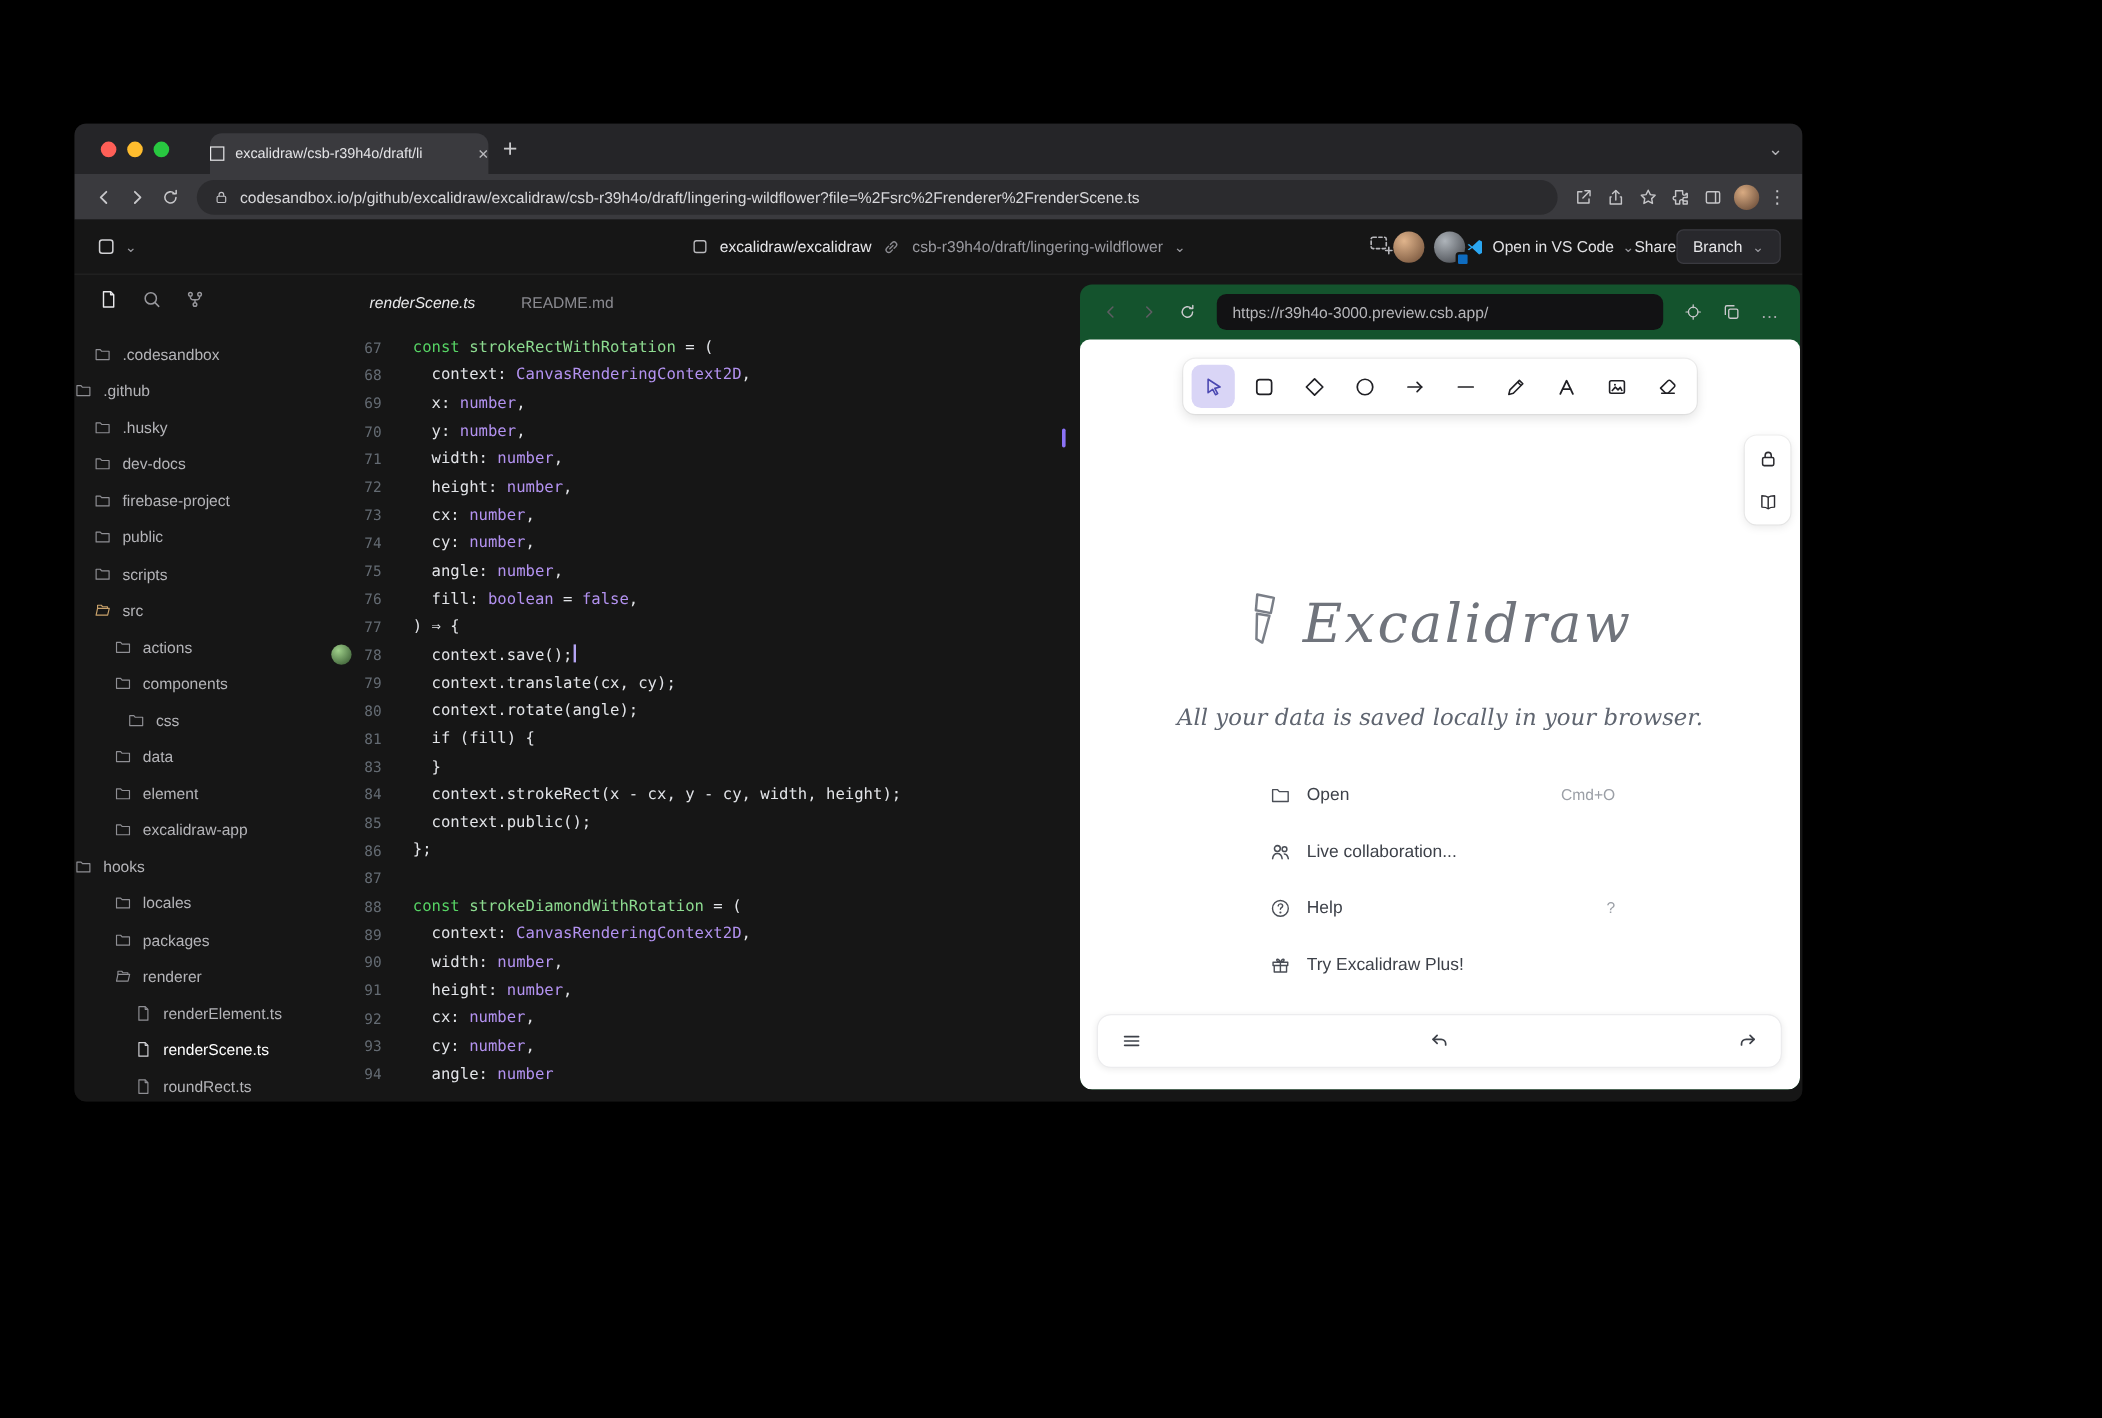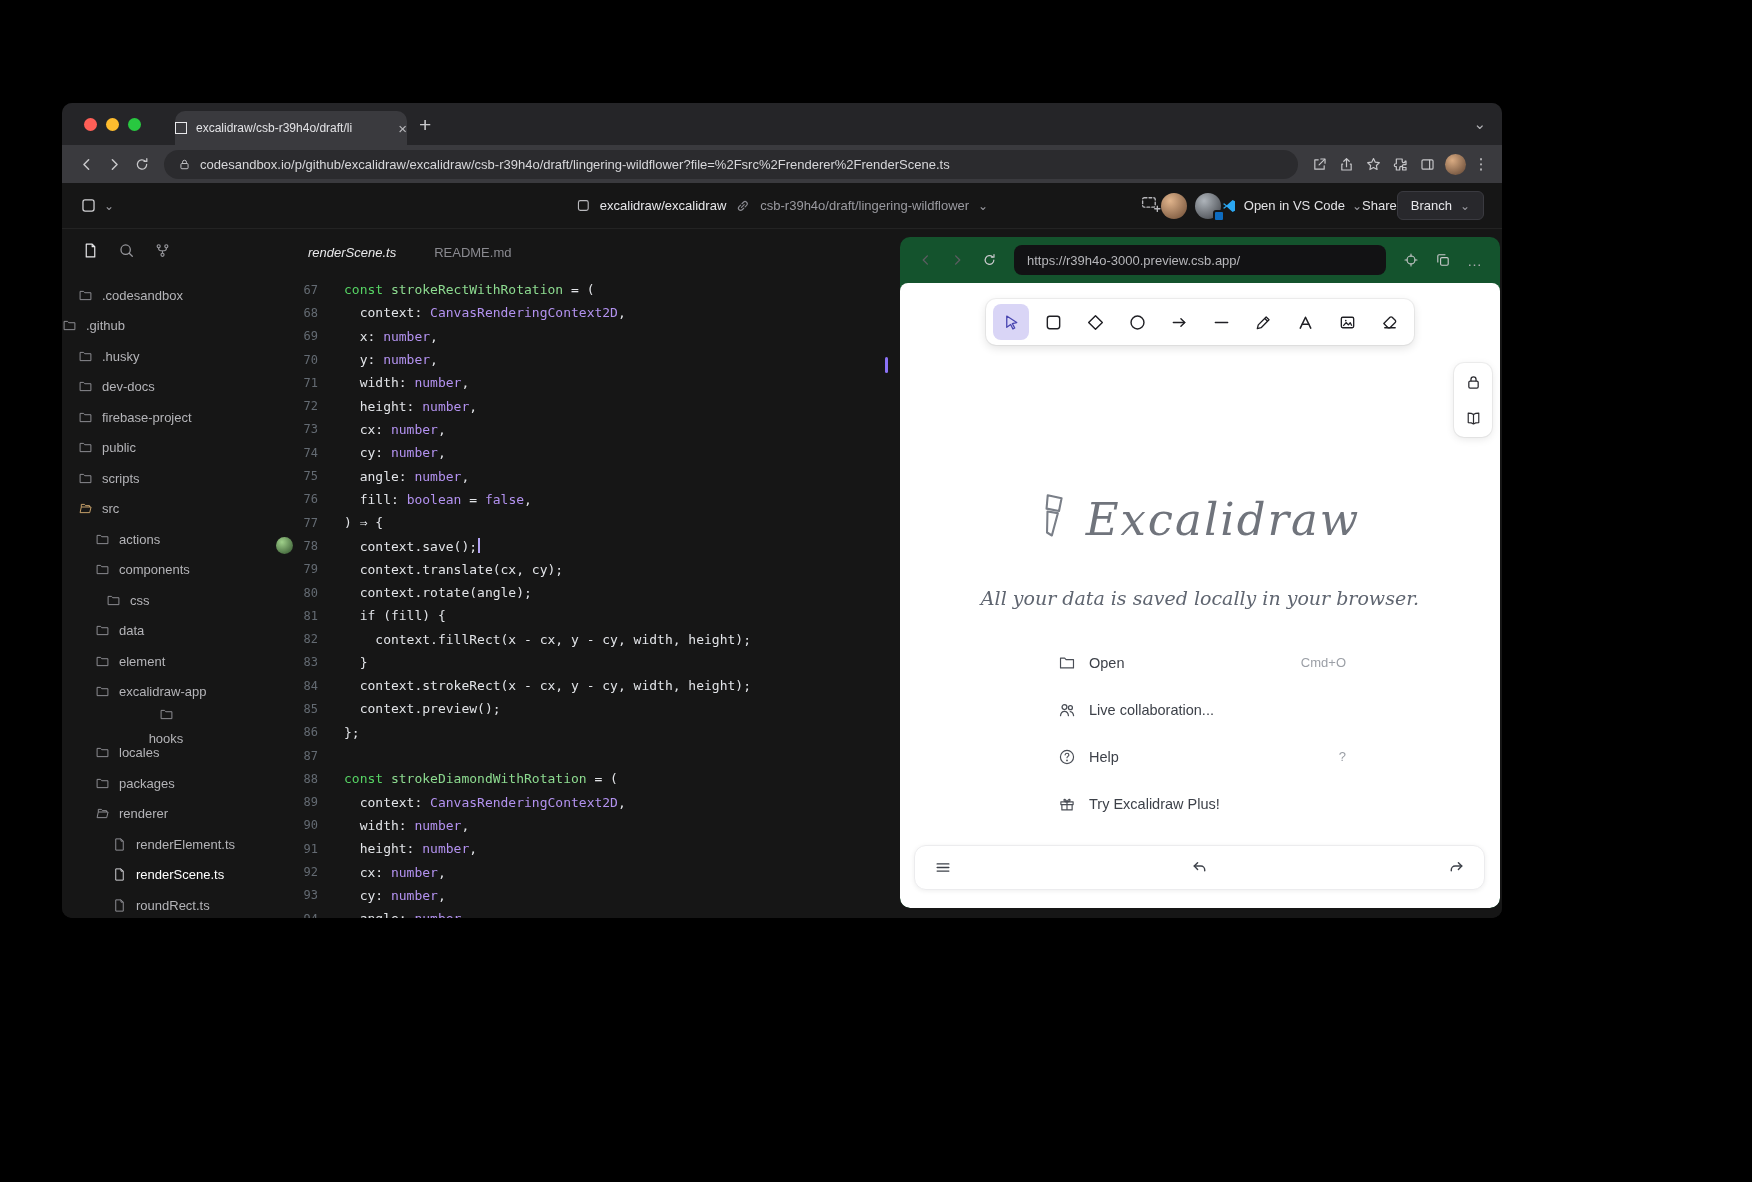--- a/index.html
+++ b/index.html
@@ -394,21 +394,21 @@
                 <path d="M2.8 4.5h4.6l1.6 1.8h8.2v9.2H2.8z"></path>
               </svg></span>
             <span class="tree-label">element</span>
           </div>
           <div class="tree-row" style="padding-left: 33px;">
             <span class="tree-icon"><svg viewBox="0 0 20 20" fill="none" stroke="currentColor" stroke-width="1.3" stroke-linejoin="round">
                 <path d="M2.8 4.5h4.6l1.6 1.8h8.2v9.2H2.8z"></path>
               </svg></span>
             <span class="tree-label">excalidraw-app</span>
           </div>
-          <div class="tree-row" style=" flex-direction: column;">
+          <div class="tree-row" style="">
             <span class="tree-icon"><svg viewBox="0 0 20 20" fill="none" stroke="currentColor" stroke-width="1.3" stroke-linejoin="round">
                 <path d="M2.8 4.5h4.6l1.6 1.8h8.2v9.2H2.8z"></path>
               </svg></span>
             <span class="tree-label">hooks</span>
           </div>
           <div class="tree-row" style="padding-left: 33px;">
             <span class="tree-icon"><svg viewBox="0 0 20 20" fill="none" stroke="currentColor" stroke-width="1.3" stroke-linejoin="round">
                 <path d="M2.8 4.5h4.6l1.6 1.8h8.2v9.2H2.8z"></path>
               </svg></span>
             <span class="tree-label">locales</span>
@@ -464,24 +464,23 @@
           <div class="cline"><span class="ln">72</span><span class="lc"><span class="p">  height: </span><span class="t">number</span><span class="p">,</span></span></div>
           <div class="cline"><span class="ln">73</span><span class="lc"><span class="p">  cx: </span><span class="t">number</span><span class="p">,</span></span></div>
           <div class="cline"><span class="ln">74</span><span class="lc"><span class="p">  cy: </span><span class="t">number</span><span class="p">,</span></span></div>
           <div class="cline"><span class="ln">75</span><span class="lc"><span class="p">  angle: </span><span class="t">number</span><span class="p">,</span></span></div>
           <div class="cline"><span class="ln">76</span><span class="lc"><span class="p">  fill: </span><span class="t">boolean</span><span class="p"> = </span><span class="t">false</span><span class="p">,</span></span></div>
           <div class="cline"><span class="ln">77</span><span class="lc"><span class="p">) ⇒ {</span></span></div>
           <div class="cline"><span class="ln">78</span><span class="line-avatar"></span><span class="lc"><span class="p">  context.save();</span><span class="cursor"></span></span></div>
           <div class="cline"><span class="ln">79</span><span class="lc"><span class="p">  context.translate(cx, cy);</span></span></div>
           <div class="cline"><span class="ln">80</span><span class="lc"><span class="p">  context.rotate(angle);</span></span></div>
           <div class="cline"><span class="ln">81</span><span class="lc"><span class="p">  if (fill) {</span></span></div>
-          <div class="cline"><span class="ln">82</span><span class="lc"><span class="p">    context.fillRect(x - cx, y - cy, width, height);</span></span></div>
           <div class="cline"><span class="ln">83</span><span class="lc"><span class="p">  }</span></span></div>
           <div class="cline"><span class="ln">84</span><span class="lc"><span class="p">  context.strokeRect(x - cx, y - cy, width, height);</span></span></div>
-          <div class="cline"><span class="ln">85</span><span class="lc"><span class="p">  context.preview();</span></span></div>
+          <div class="cline"><span class="ln">85</span><span class="lc"><span class="p">  context.public();</span></span></div>
           <div class="cline"><span class="ln">86</span><span class="lc"><span class="p">};</span></span></div>
           <div class="cline"><span class="ln">87</span><span class="lc"></span></div>
           <div class="cline"><span class="ln">88</span><span class="lc"><span class="k">const </span><span class="f">strokeDiamondWithRotation</span><span class="p"> = (</span></span></div>
           <div class="cline"><span class="ln">89</span><span class="lc"><span class="p">  context: </span><span class="t">CanvasRenderingContext2D</span><span class="p">,</span></span></div>
           <div class="cline"><span class="ln">90</span><span class="lc"><span class="p">  width: </span><span class="t">number</span><span class="p">,</span></span></div>
           <div class="cline"><span class="ln">91</span><span class="lc"><span class="p">  height: </span><span class="t">number</span><span class="p">,</span></span></div>
           <div class="cline"><span class="ln">92</span><span class="lc"><span class="p">  cx: </span><span class="t">number</span><span class="p">,</span></span></div>
           <div class="cline"><span class="ln">93</span><span class="lc"><span class="p">  cy: </span><span class="t">number</span><span class="p">,</span></span></div>
           <div class="cline"><span class="ln">94</span><span class="lc"><span class="p">  angle: </span><span class="t">number</span></span></div>
         </div>

